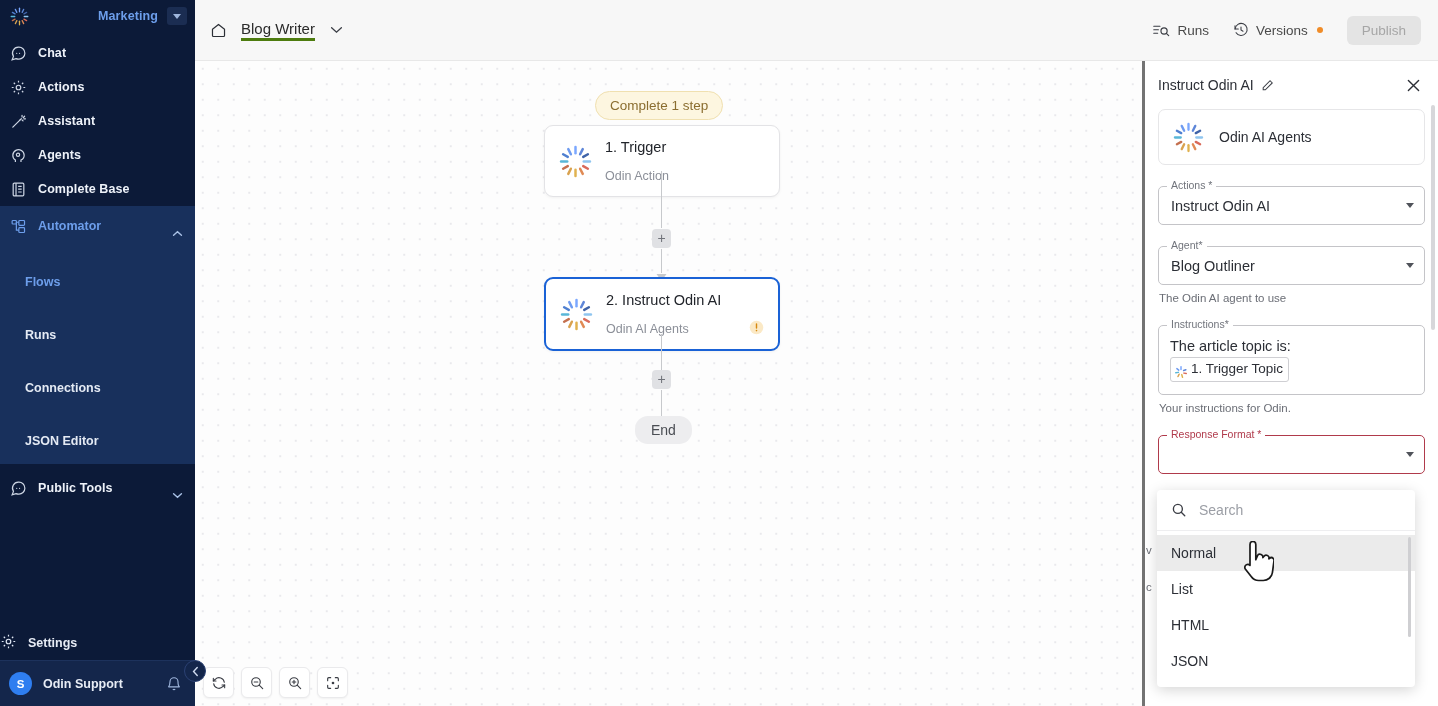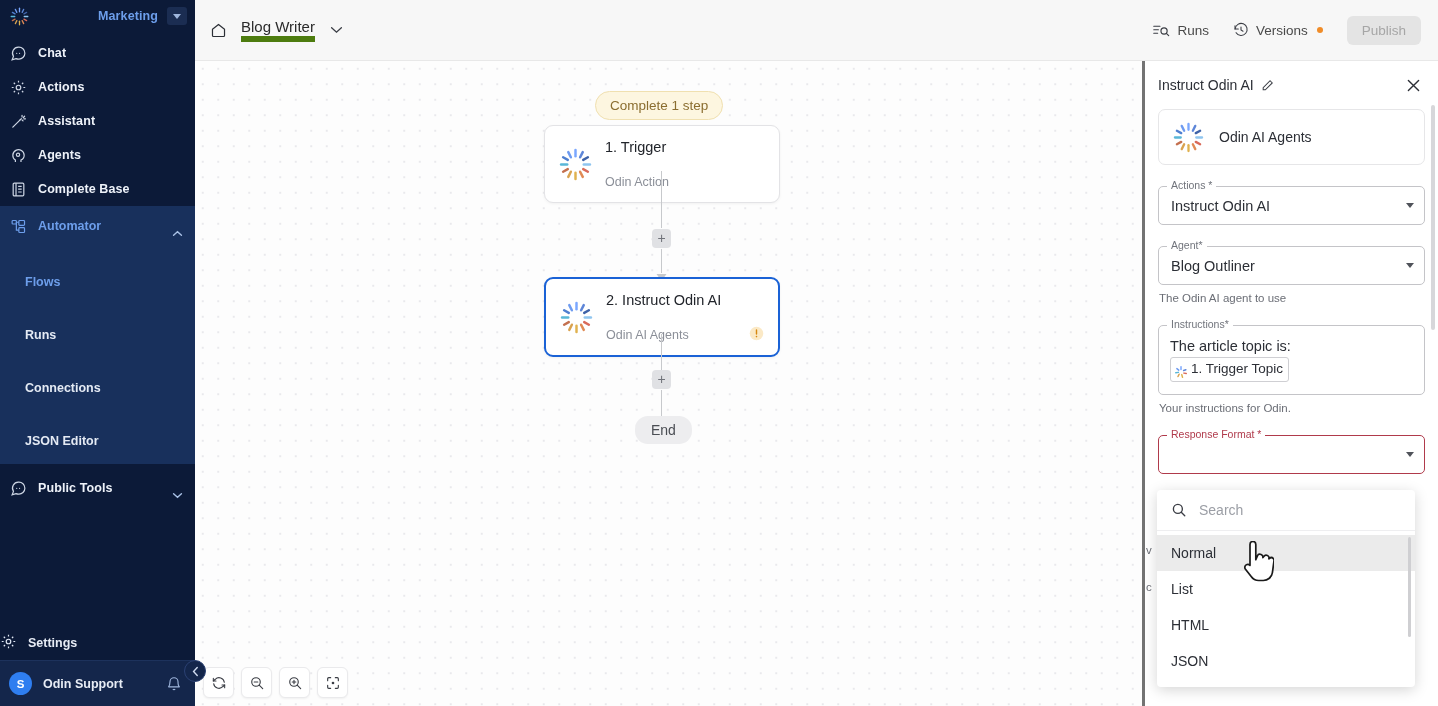--- a/index.html
+++ b/index.html
@@ -87,21 +87,21 @@
   }
 
   
   .main { flex: 1; position: relative; height: 706px; background: #fff; }
   .topbar {
     height: 61px; background: #f7f7f7; border-bottom: 1px solid #e8e8e8;
     display: flex; align-items: center; padding: 0 17px 0 0;
   }
   .home-btn { width: 46px; display: flex; align-items: center; justify-content: center; cursor: pointer; }
   .flow-title {
-    font-size: 15px; color: #2b2b2b; border-bottom: 6px solid #4d7c0f;
+    font-size: 15px; color: #2b2b2b; border-bottom: 3px solid #4d7c0f;
     padding-bottom: 1px; cursor: pointer;
   }
   .title-caret { margin-left: 15px; cursor: pointer; display:flex; }
   .topbar-spacer { flex: 1; }
   .tb-action {
     display: flex; align-items: center; gap: 7px; font-size: 13.5px;
     color: #4a4a4a; cursor: pointer; margin-left: 24px;
   }
   .ver-dot { width: 6px; height: 6px; border-radius: 50%; background: #f08c28; margin-left: 2px; }
   .publish-btn {
@@ -126,21 +126,21 @@
   .node {
     position: absolute; width: 236px; background: #fff;
     border: 1px solid #e3e3e6; border-radius: 9px;
     padding: 13px 14px; display: flex; align-items: center; gap: 13px;
     box-shadow: 0 1px 3px rgba(0,0,0,.05);
   }
   .node.selected { border: 2px solid #1a62d6; }
   .node-logo { width: 33px; height: 33px; flex: none; }
   .node-txt { flex: 1; }
   .node-title { font-size: 14.5px; color: #22252b; }
-  .node-sub { font-size: 12.5px; color: #8b8f98; margin-top: 20px; }
+  .node-sub { font-size: 12.5px; color: #8b8f98; margin-top: 14px; }
   .warn-ico { width: 15px; height: 15px; flex: none; align-self: flex-end; margin-bottom: 1px; }
   .conn { position: absolute; width: 1px; background: #c7c9cc; left: 466px; }
   .plus-btn {
     position: absolute; left: 457px; width: 19px; height: 19px;
     background: #e0e1e4; border-radius: 4px; color: #70737a;
     font-size: 14px; line-height: 19px; text-align: center; cursor: pointer;
   }
   .arrowhead { position: absolute; left: 461px; }
   .end-pill {
     position: absolute; left: 440px; background: #ededef; color: #4a4d53;

